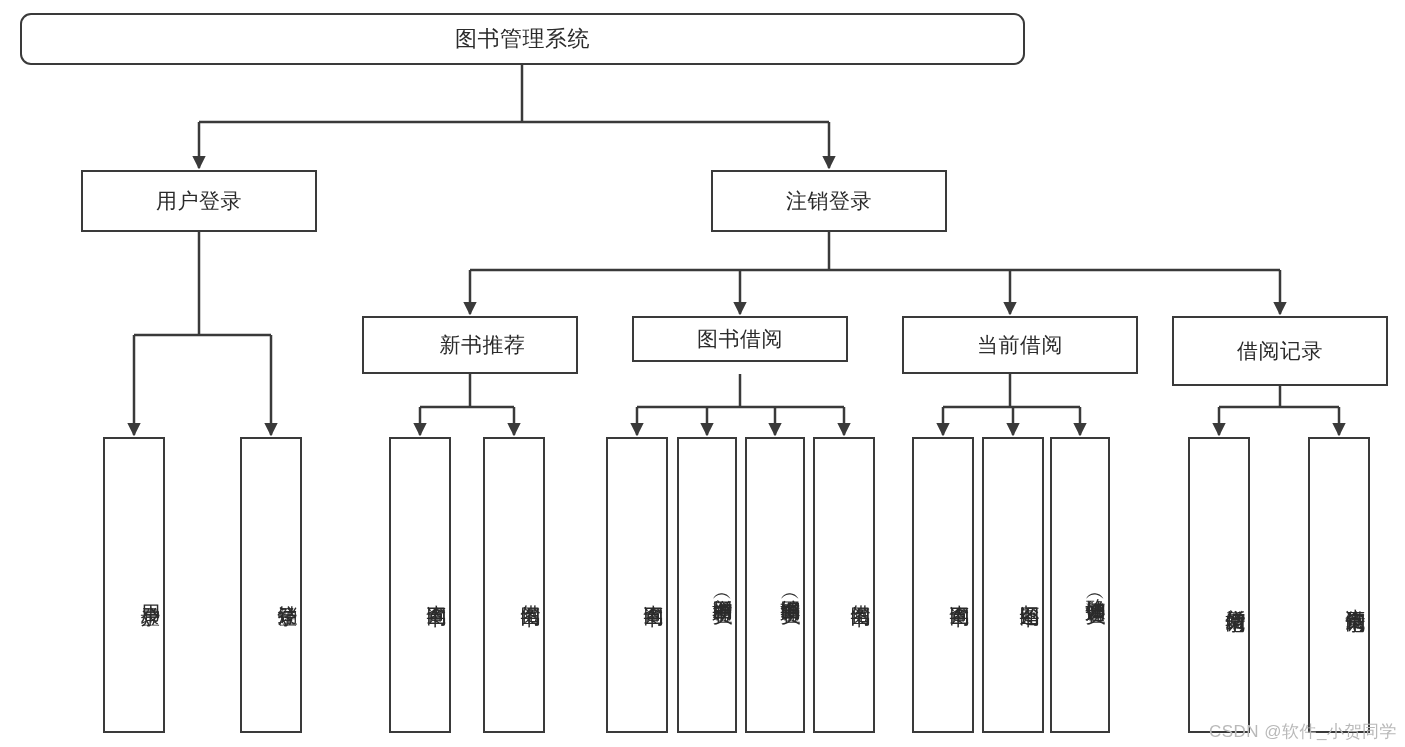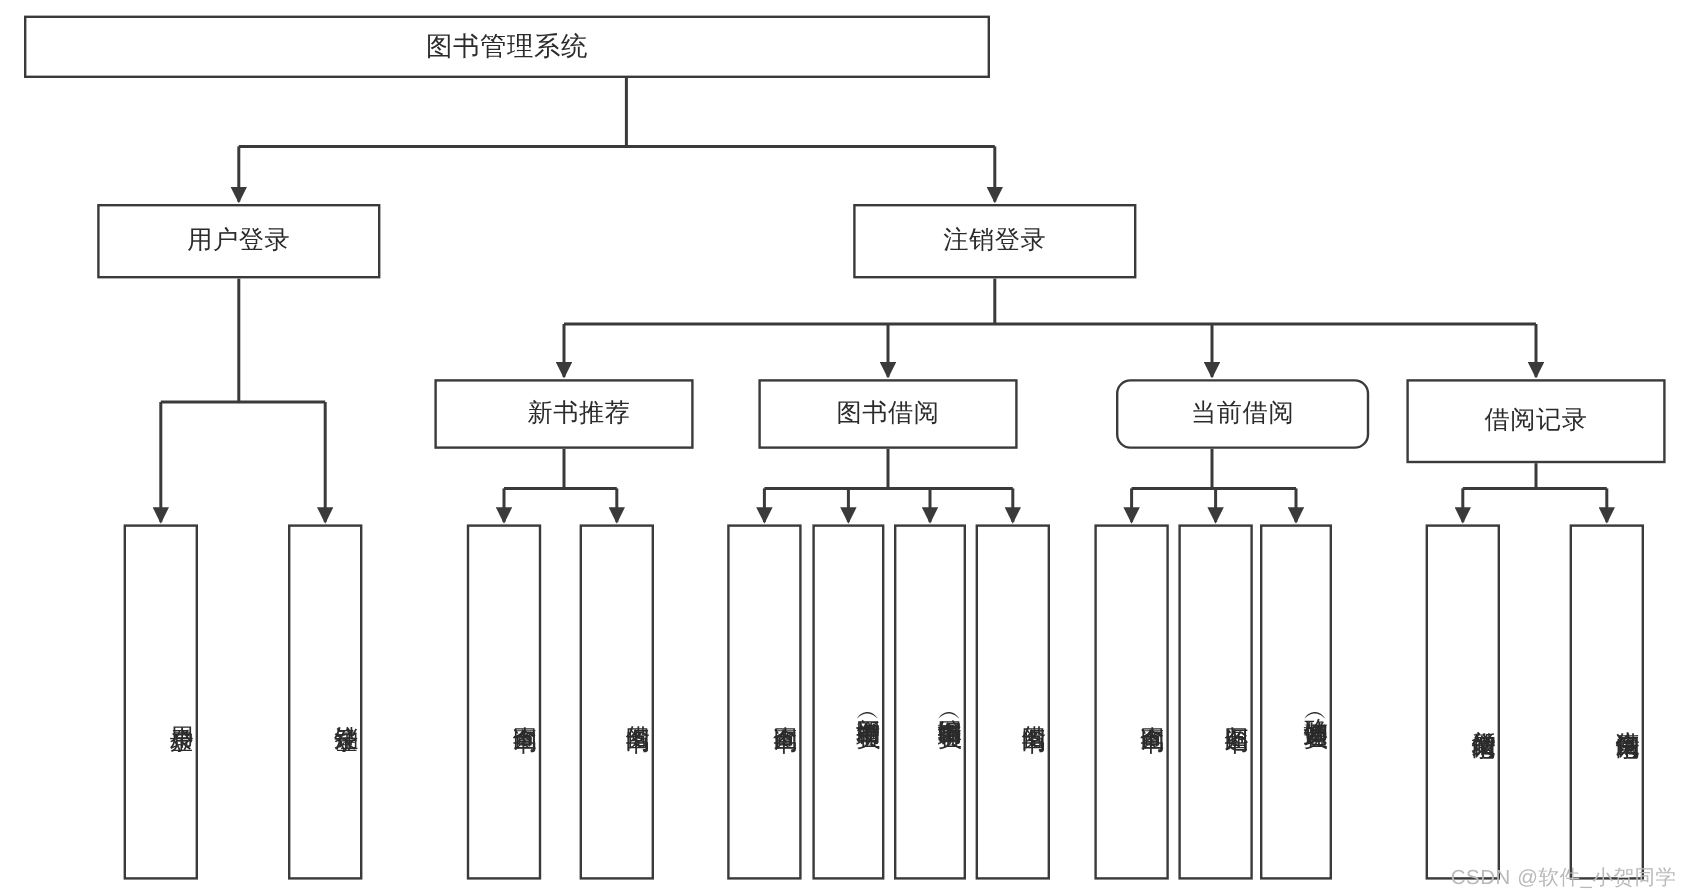--- a/index.html
+++ b/index.html
@@ -117,38 +117,38 @@
       <path d="M 1013 407 L 1013 435" marker-end="url(#arrow)"></path>
       <path d="M 1080 407 L 1080 435" marker-end="url(#arrow)"></path>
 
       <path d="M 1280 374 L 1280 407"></path>
       <path d="M 1219 407 L 1339 407"></path>
       <path d="M 1219 407 L 1219 435" marker-end="url(#arrow)"></path>
       <path d="M 1339 407 L 1339 435" marker-end="url(#arrow)"></path>
     </g>
   </svg>
 
-  <div class="node horiz root" style="left:20px; top:13px; width:805px; height:52px;">
+  <div class="node horiz root" style="left:20px; top:13px; width:1005px; height:52px;border-radius:11px;">
     <span>图书管理系统</span>
   </div>
 
   <div class="node horiz" style="left:81px; top:170px; width:236px; height:62px;">
     <span>用户登录</span>
   </div>
   <div class="node horiz" style="left:711px; top:170px; width:236px; height:62px;">
     <span>注销登录</span>
   </div>
 
   <div class="node horiz" style="left:362px; top:316px; width:216px; height:58px;padding-left:25px;">
     <span>新书推荐</span>
   </div>
-  <div class="node horiz" style="left:632px; top:316px; width:216px; height:58px;">
+  <div class="node horiz" style="left:632px; top:316px; width:216px; height:46px;">
     <span>图书借阅</span>
   </div>
-  <div class="node horiz" style="left:930px; top:316px; width:211px; height:58px;border-radius:12px;">
+  <div class="node horiz" style="left:902px; top:316px; width:236px; height:58px;">
     <span>当前借阅</span>
   </div>
   <div class="node horiz" style="left:1172px; top:316px; width:216px; height:70px;">
     <span>借阅记录</span>
   </div>
 
   <div class="node vert" style="left:103px; top:437px; width:62px; height:296px;">
     <span class="vtext">用户登录</span>
   </div>
   <div class="node vert" style="left:240px; top:437px; width:62px; height:296px;">

